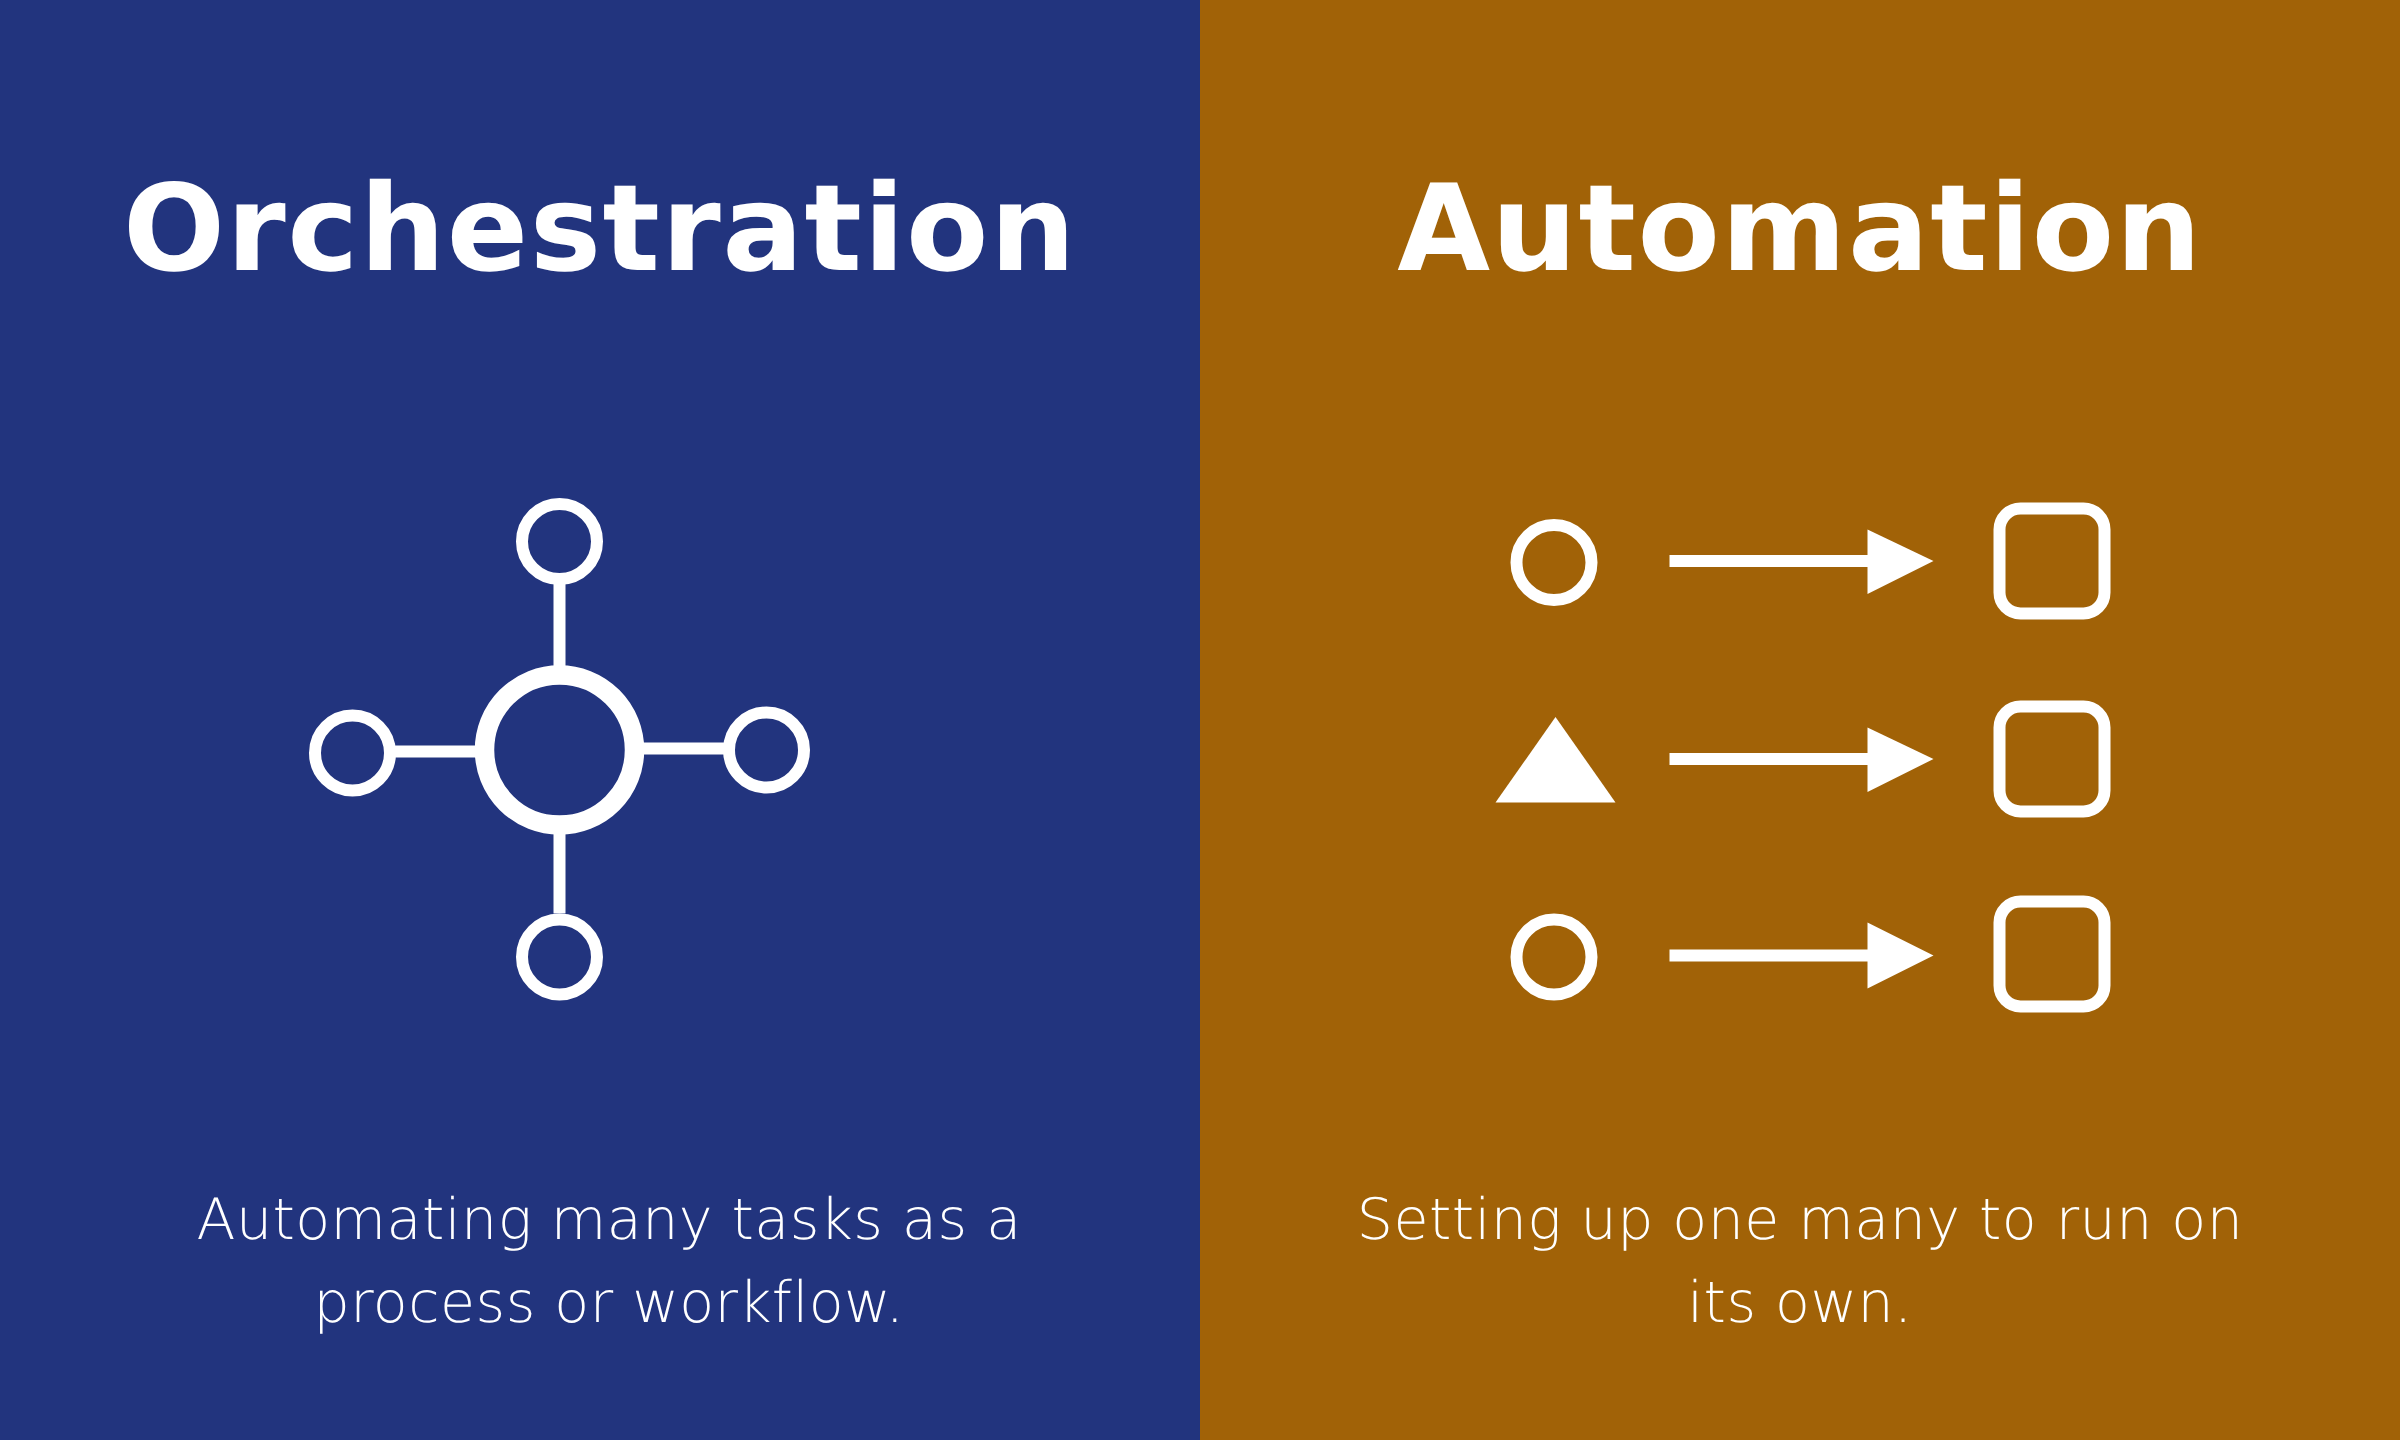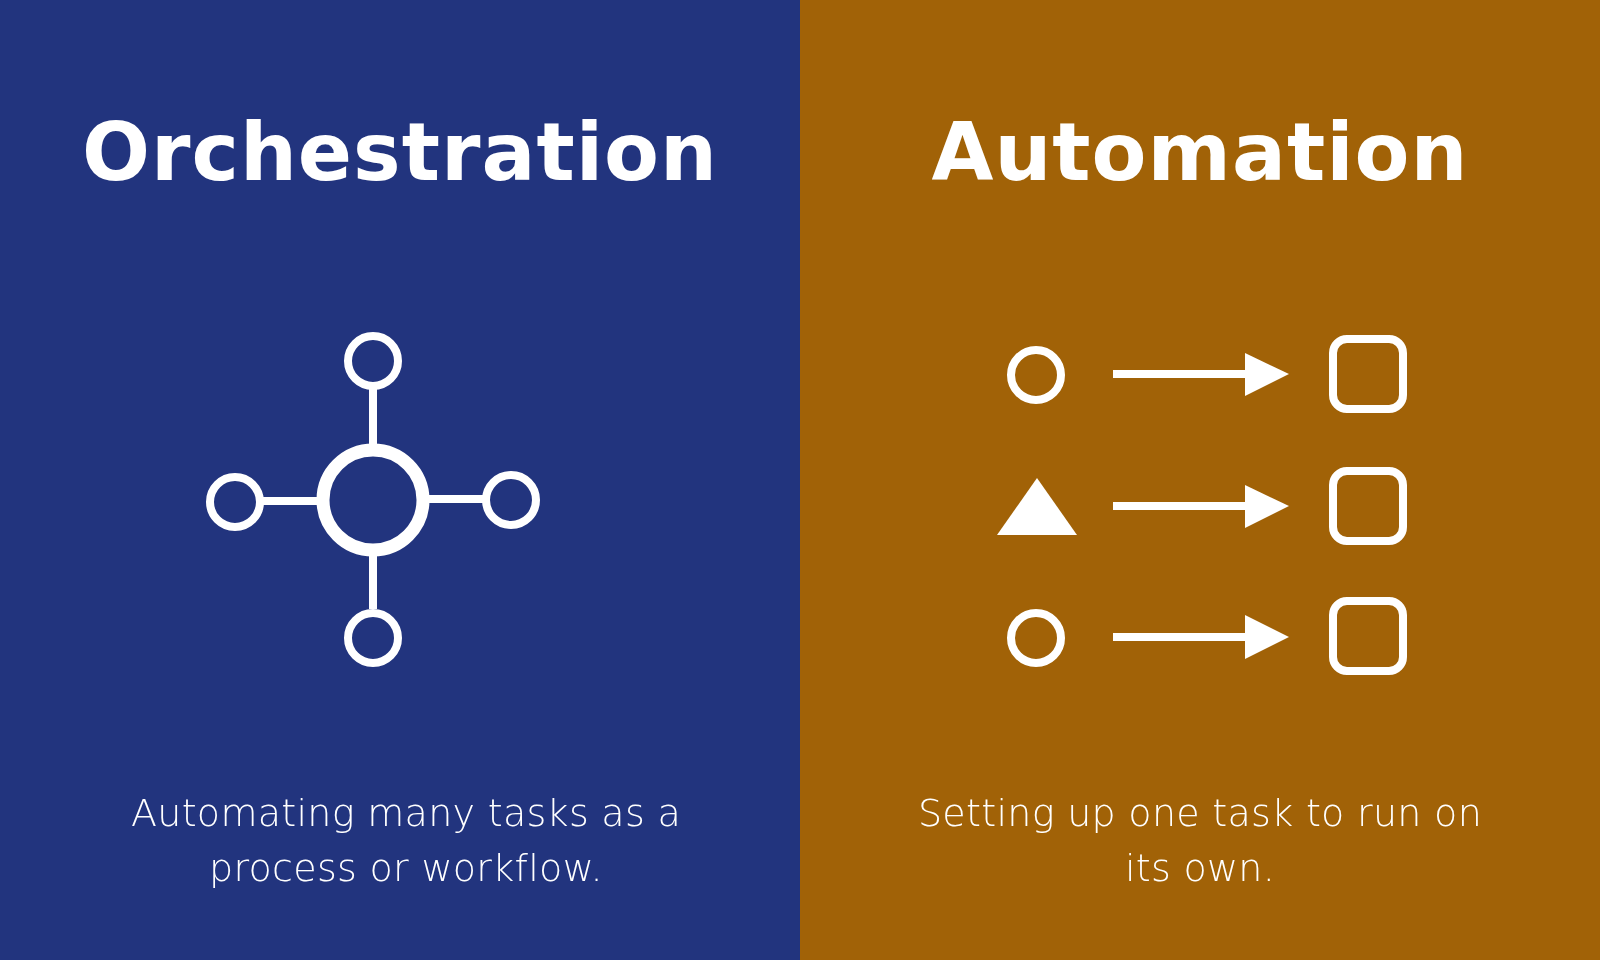--- a/index.html
+++ b/index.html
@@ -85,16 +85,16 @@
         <rect x="1333" y="601" width="70" height="70" rx="14"></rect>
       </g>
       <g fill="#ffffff" stroke="none">
         <polygon points="997,535 1077,535 1037,478"></polygon>
         <polygon points="1245,353 1289,374 1245,396"></polygon>
         <polygon points="1245,485 1289,506 1245,528"></polygon>
         <polygon points="1245,615 1289,637 1245,659"></polygon>
       </g>
     </svg>
 
-    <p class="caption right-cap">Setting up one task to run on its own.</p>
+    <p class="caption right-cap">Setting up one many to run on its own.</p>
   </section>
 
 </div>
 
 </body></html>

